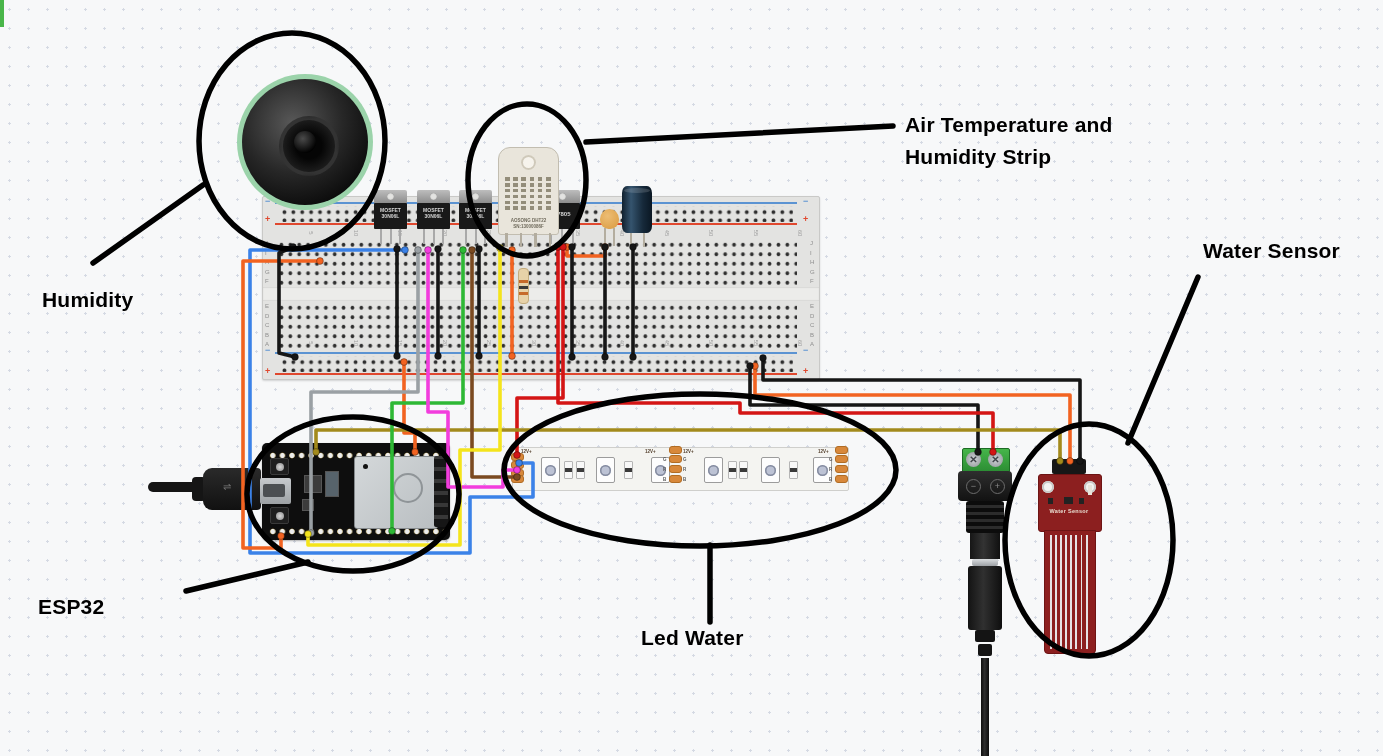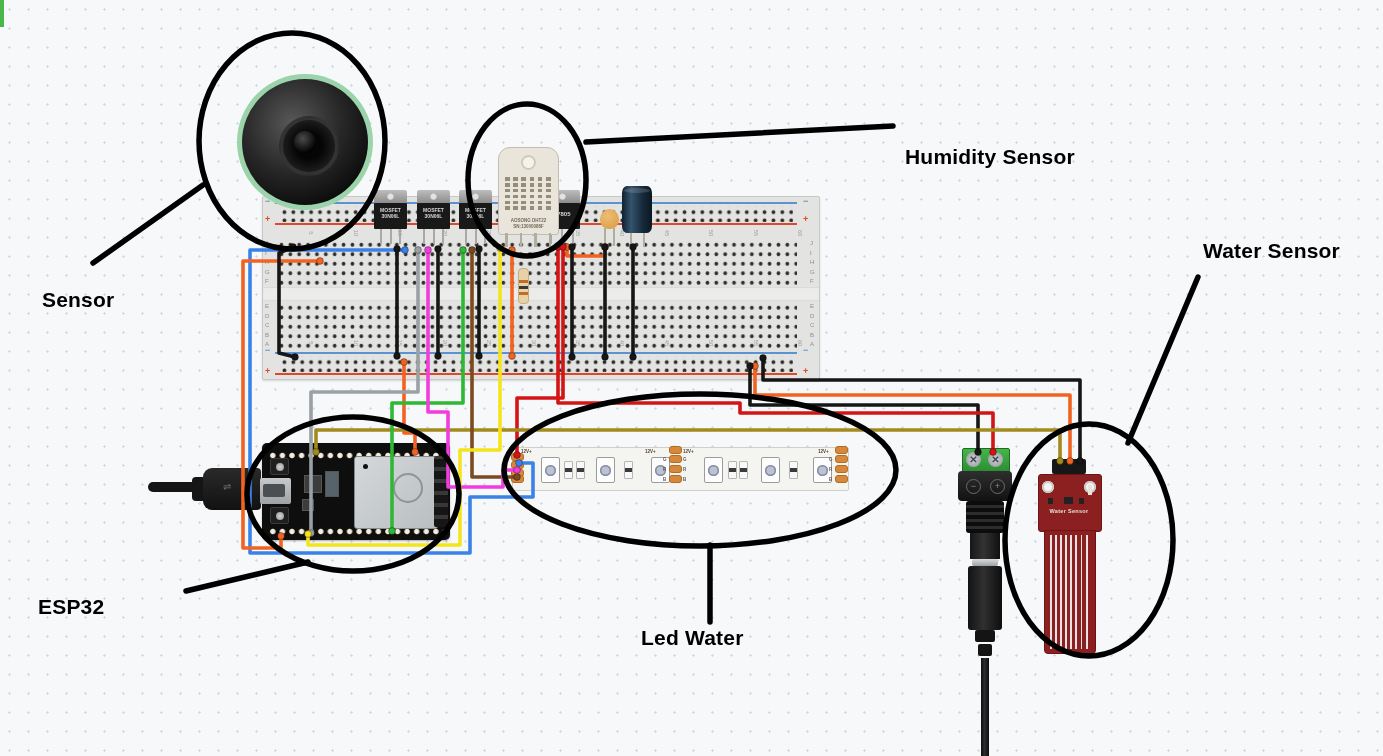--- a/index.html
+++ b/index.html
@@ -429,19 +429,20 @@
       <ellipse cx="353" cy="494" rx="106" ry="77" fill="none" stroke="#000000" stroke-width="5.5"></ellipse>
       <ellipse cx="700" cy="470" rx="196" ry="76" fill="none" stroke="#000000" stroke-width="5.5"></ellipse>
       <ellipse cx="1089" cy="540" rx="84" ry="116" fill="none" stroke="#000000" stroke-width="5.5"></ellipse>
       <line x1="93" y1="263" x2="203" y2="185" stroke="#000000" stroke-width="5.5" stroke-linecap="round"></line>
       <line x1="586" y1="142" x2="893" y2="126" stroke="#000000" stroke-width="5.5" stroke-linecap="round"></line>
       <line x1="186" y1="591" x2="308" y2="562" stroke="#000000" stroke-width="5.5" stroke-linecap="round"></line>
       <line x1="710" y1="545" x2="710" y2="622" stroke="#000000" stroke-width="5.5" stroke-linecap="round"></line>
       <line x1="1198" y1="277" x2="1128" y2="443" stroke="#000000" stroke-width="5.5" stroke-linecap="round"></line>
     </svg>
 
-  <div class="bigLabel" style="left:905px;top:145px;">Humidity Sensor</div>
+  <div class="bigLabel" style="left:905px;top:113px;">Air Temperature and</div>
+  <div class="bigLabel" style="left:905px;top:145px;">Humidity Strip</div>
   <div class="bigLabel" style="left:1203px;top:239px;">Water Sensor</div>
-  <div class="bigLabel" style="left:42px;top:288px;">Sensor</div>
+  <div class="bigLabel" style="left:42px;top:288px;">Humidity</div>
   <div class="bigLabel" style="left:38px;top:595px;">ESP32</div>
   <div class="bigLabel" style="left:641px;top:626px;">Led Water</div>
 
 </div>
 
 </body></html>

